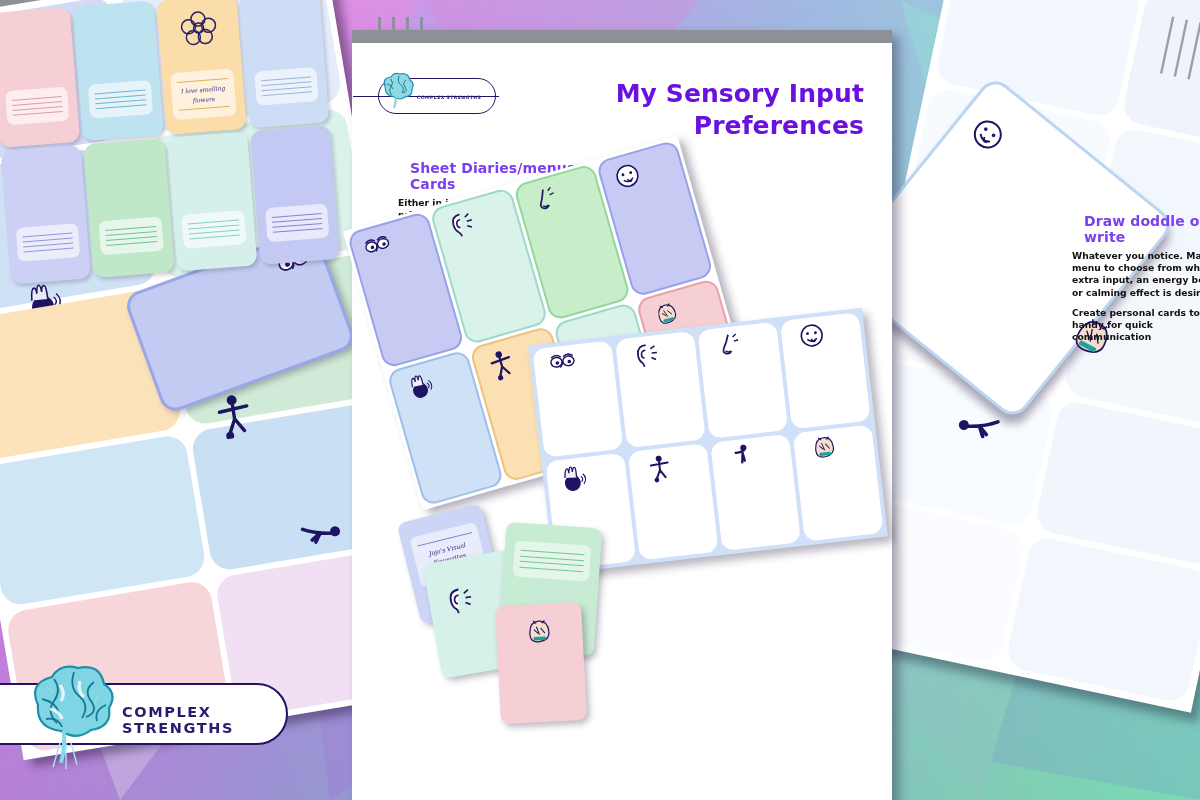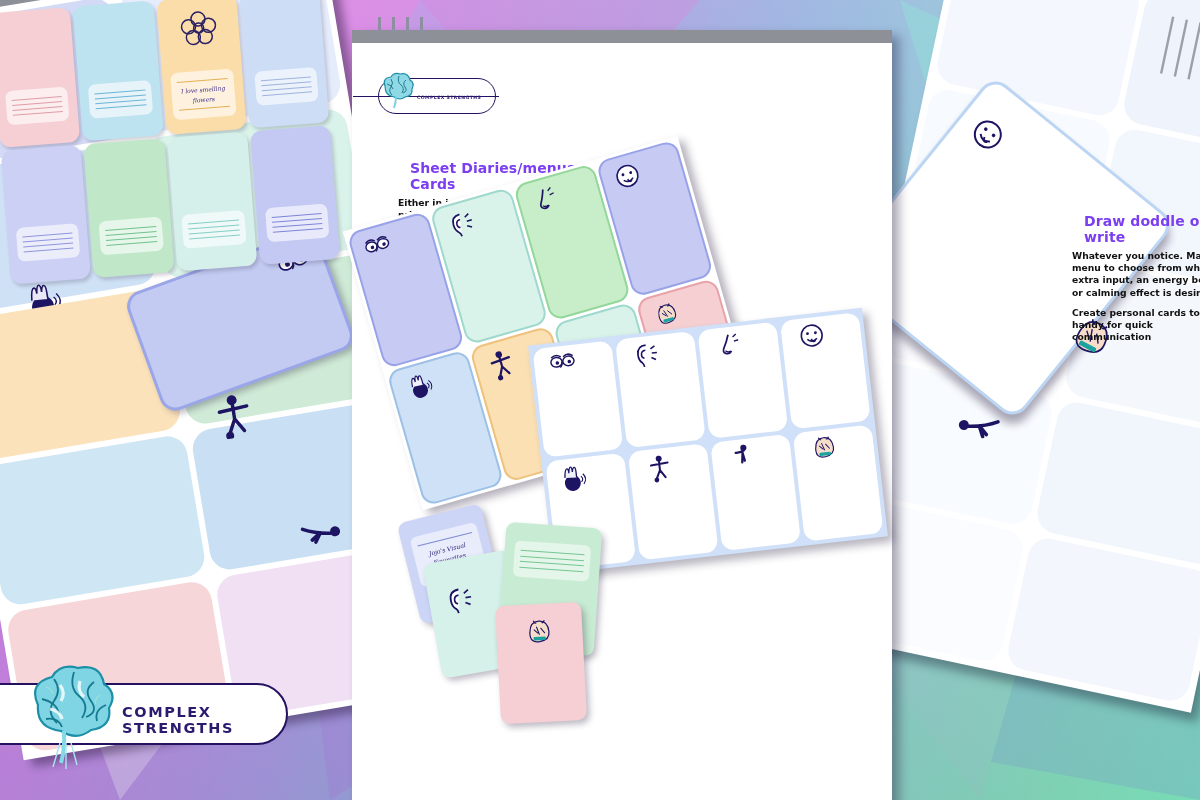--- a/index.html
+++ b/index.html
@@ -265,20 +265,24 @@
           <path d="M14 9 q3 4 0 8 q-3 4 1 8"></path>
             <path d="M22 6 q-2 6 2 9 q4 3 1 8"></path>
           <path d="M29 10 q-4 3 -1 7 q3 4 -2 6"></path>
             <path d="M10 14 q5 1 6 5"></path>
         </g>
         <path d="M19 26 q0 7 -2 12" stroke="#7fd0e0" stroke-width="2" fill="none"></path>
       </svg>
       <div class="ltxt">COMPLEX STRENGTHS</div>
     </div>
 
+    <div class="title">
+      <div>My Sensory Input</div>
+      <div>Preferences</div>
+    </div>
 
     <div class="blk" id="txt-left">
       <h3>Sheet Diaries/menus &amp; Cards</h3>
       <p>Either in inviting colours or a low ink print option for everyday use. All 8 senses on a quick glance sheet that can be folded up into eight to keep handy in a pocket or bag, to note down favourite or least favourite sensory activities/inputs.</p>
     </div>
 
     <div class="blk" id="txt-right">
       <h3>Draw doddle or write</h3>
       <p> Whatever you notice. Make a menu to choose from when extra input, an energy boost, or calming effect is desired.</p>
       <p>Create personal cards to keep handy for quick communication</p>

